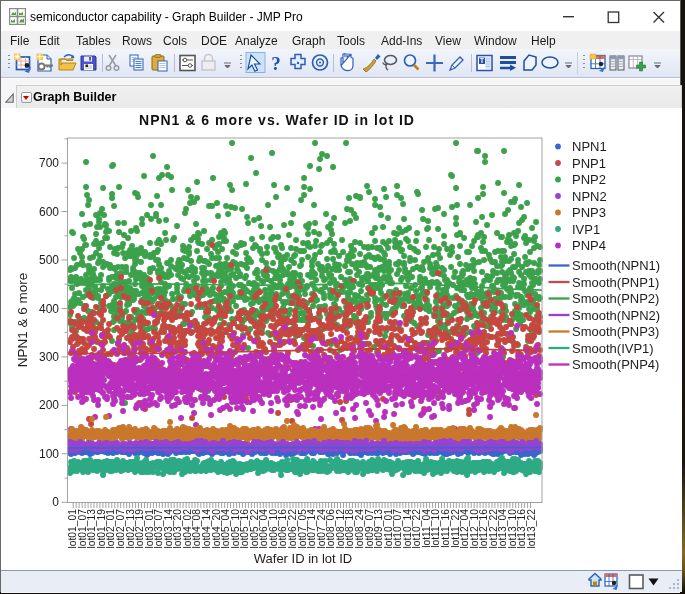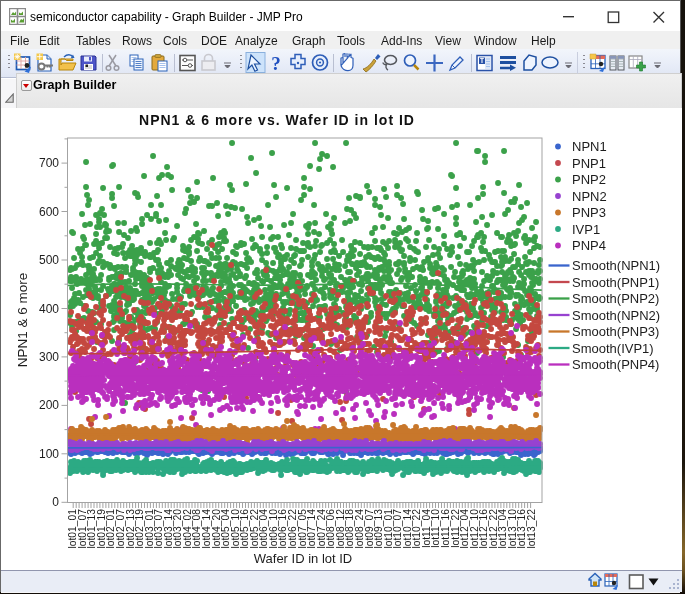--- a/index.html
+++ b/index.html
@@ -2,21 +2,21 @@
 <html><head><meta charset="utf-8"><style>
 *{margin:0;padding:0;box-sizing:border-box}
 html,body{width:685px;height:594px;overflow:hidden;font-family:"Liberation Sans",sans-serif}
 body{background:linear-gradient(180deg,#15110b 0%,#1c160d 78%,#86672a 93%,#6b5120 96%,#100b06 100%)}
 #win{position:absolute;left:0;top:0;width:681px;height:592px;background:#fff;border:1px solid #686868;border-right:1px solid #585858}
 #titlebar{position:absolute;left:0;top:0;width:100%;height:30px;background:#fff;font-size:12px;color:#000}
 #titlebar .t{position:absolute;left:29px;top:9px;letter-spacing:0px}
 #menubar{position:absolute;left:0;top:30px;width:100%;height:18px;background:#f0f0f0;font-size:12px;color:#1a1a1a}
 #toolbar{position:absolute;left:0;top:48px;width:100%;height:29px;background:linear-gradient(180deg,#f2f5fb 0%,#e8edf8 55%,#dfe5f3 100%);border-bottom:1px solid #b6bdd2}
 #below{position:absolute;left:0;top:78px;width:100%;height:514px;background:#f6f6f8}
-#gbhead{position:absolute;left:14.5px;top:72px;width:666.5px;height:36px;background:linear-gradient(180deg,#f0f0f0,#e6e6e6);border:1px solid #cfcfcf}
+#gbhead{position:absolute;left:14.5px;top:84px;width:666.5px;height:36px;background:linear-gradient(180deg,#f0f0f0,#e6e6e6);border:1px solid #cfcfcf}
 #gbhead .txt{position:absolute;left:16.5px;top:3.5px;font-size:12.5px;font-weight:bold;color:#000}
 #gbhead .rtb{position:absolute;left:4px;top:6px;width:11.5px;height:11px;background:linear-gradient(180deg,#fff,#ececec);border:1px solid #9a9a9a;border-radius:2px}
 #gbhead .rtb i{position:absolute;left:1.6px;top:2.9px;width:0;height:0;border-left:3.8px solid transparent;border-right:3.8px solid transparent;border-top:4.6px solid #c00}
 #disc{position:absolute;left:4px;top:91.5px}
 #report{position:absolute;left:0;top:107px;width:681px;height:462px;background:#fff}
 #statusbar{position:absolute;left:0;top:569px;width:681px;height:22px;background:#e9edf6;border-top:1px solid #9196ae}
 </style></head><body>
 <div id="win">
   <div id="menubar">
       <span style="position:absolute;left:9px;top:3px">File</span>

